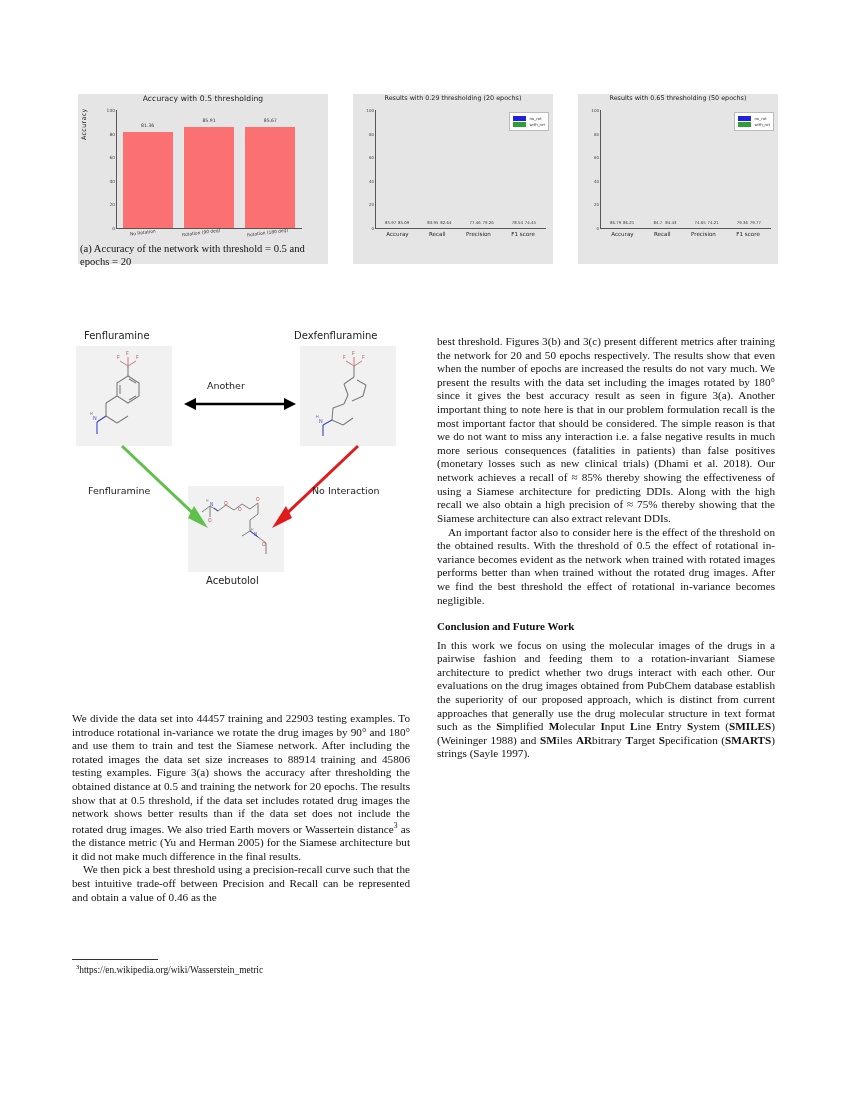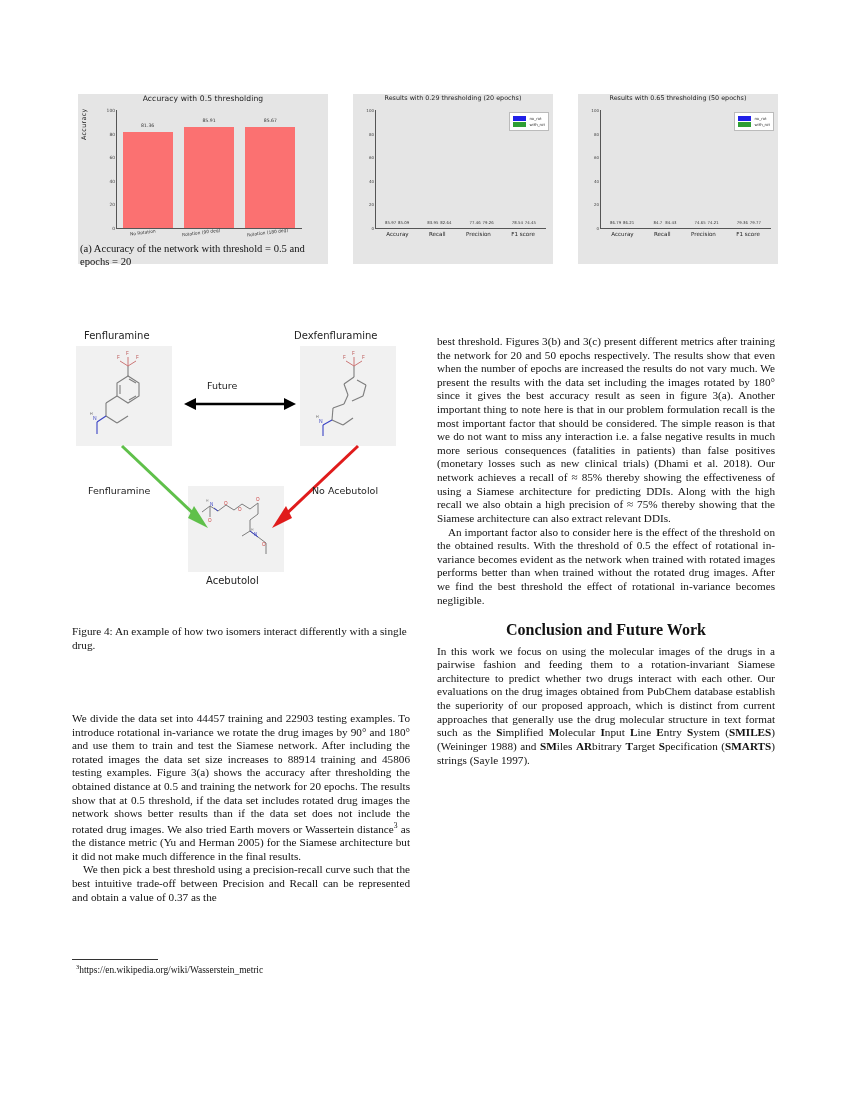--- a/index.html
+++ b/index.html
@@ -76,22 +76,22 @@
   .fig4cap{position:absolute;left:72px;top:625px;width:336px;font-size:11.2px;
            line-height:1.22;}
 
   
   .col{position:absolute;width:338px;font-size:11.2px;line-height:1.215;
        text-align:justify;}
   .colL{left:72px;top:712px;}
   .colR{left:437px;top:335px;}
   .col p{margin:0;text-indent:0;}
   .col p.ind{text-indent:11px;}
-  .h2{font-family:"Liberation Serif",serif;font-weight:bold;font-size:16px;
-      text-align:center;margin:13px 0 5px 0;}
+  .h2{font-family:"Liberation Serif",serif;font-weight:bold;font-size:11px;
+      margin:13px 0 5px 0;}
   .fnrule{position:absolute;left:72px;top:959px;width:86px;border-top:.8px solid #333;}
   .footnote{position:absolute;left:76px;top:963px;width:330px;font-size:9.4px;}
   sup{font-size:.68em;vertical-align:super;}
 </style>
 </head>
 <body>
 
 <div class="page">
 
   <div class="fig3-row">
@@ -347,45 +347,44 @@
         <text x="36" y="19" font-size="4.6" fill="#cc3a3a" font-family="sans-serif">O</text>
         <text x="50" y="25" font-size="4.6" fill="#cc3a3a" font-family="sans-serif">O</text>
         <text x="68" y="15" font-size="4.6" fill="#cc3a3a" font-family="sans-serif">O</text>
         <text x="20" y="36" font-size="4.6" fill="#cc3a3a" font-family="sans-serif">O</text>
         <text x="74" y="60" font-size="4.6" fill="#cc3a3a" font-family="sans-serif">O</text>
       </svg>
     </div>
 
     <div class="mollabel" style="left:134px;top:245px;">Acebutolol</div>
 
-    <div class="arrlabel" style="left:135px;top:50px;">Future</div>
+    <div class="arrlabel" style="left:135px;top:50px;">Another</div>
     <svg style="position:absolute;left:112px;top:66px;" width="112" height="16">
       <line x1="10" y1="8" x2="102" y2="8" stroke="#000" stroke-width="2.4"></line>
       <polygon points="0,8 12,2 12,14" fill="#000"></polygon>
       <polygon points="112,8 100,2 100,14" fill="#000"></polygon>
     </svg>
 
     <svg style="position:absolute;left:44px;top:112px;" width="96" height="92">
       <line x1="6" y1="4" x2="82" y2="76" stroke="#5fc04a" stroke-width="3"></line>
       <polygon points="92,86 72,76 78,64" fill="#5fc04a"></polygon>
     </svg>
     <div class="arrlabel" style="left:16px;top:155px;">Fenfluramine</div>
 
     <svg style="position:absolute;left:196px;top:112px;" width="96" height="92">
       <line x1="90" y1="4" x2="14" y2="76" stroke="#e01b1b" stroke-width="3"></line>
       <polygon points="4,86 24,76 18,64" fill="#e01b1b"></polygon>
     </svg>
-    <div class="arrlabel" style="left:240px;top:155px;">No Acebutolol</div>
-  </div>
-
-  <div class="fig4cap">Figure 4: An example of how two isomers interact differently with a single drug.</div>
+    <div class="arrlabel" style="left:240px;top:155px;">No Interaction</div>
+  </div>
+
 
   <div class="col colL">
     <p><span>We divide the data set into 44457 training and 22903 testing examples. To introduce rotational in-variance we rotate the drug images by 90° and 180° and use them to train and test the Siamese network. After including the rotated images the data set size increases to 88914 training and 45806 testing examples. Figure 3(a) shows the accuracy after thresholding the obtained distance at 0.5 and training the network for 20 epochs. The results show that at 0.5 threshold, if the data set includes rotated drug images the network shows better results than if the data set does not include the rotated drug images. We also tried Earth movers or Wassertein distance</span><sup>3</sup> <span>as the distance metric (Yu and Herman 2005) for the Siamese architecture but it did not make much difference in the final results.</span></p>
-    <p class="ind">We then pick a best threshold using a precision-recall curve such that the best intuitive trade-off between Precision and Recall can be represented and obtain a value of 0.37 as the</p>
+    <p class="ind">We then pick a best threshold using a precision-recall curve such that the best intuitive trade-off between Precision and Recall can be represented and obtain a value of 0.46 as the</p>
   </div>
 
   <div class="fnrule"></div>
   <div class="footnote">
     <sup>3</sup><span>https://en.wikipedia.org/wiki/Wasserstein_metric</span>
   </div>
 
   <div class="col colR">
     <p>best threshold. Figures 3(b) and 3(c) present different metrics after training the network for 20 and 50 epochs respectively. The results show that even when the number of epochs are increased the results do not vary much. We present the results with the data set including the images rotated by 180° since it gives the best accuracy result as seen in figure 3(a). Another important thing to note here is that in our problem formulation recall is the most important factor that should be considered. The simple reason is that we do not want to miss any interaction i.e. a false negative results in much more serious consequences (fatalities in patients) than false positives (monetary losses such as new clinical trials) (Dhami et al. 2018). Our network achieves a recall of ≈ 85% thereby showing the effectiveness of using a Siamese architecture for predicting DDIs. Along with the high recall we also obtain a high precision of ≈ 75% thereby showing that the Siamese architecture can also extract relevant DDIs.</p>
     <p class="ind">An important factor also to consider here is the effect of the threshold on the obtained results. With the threshold of 0.5 the effect of rotational in-variance becomes evident as the network when trained with rotated images performs better than when trained without the rotated drug images. After we find the best threshold the effect of rotational in-variance becomes negligible.</p>

